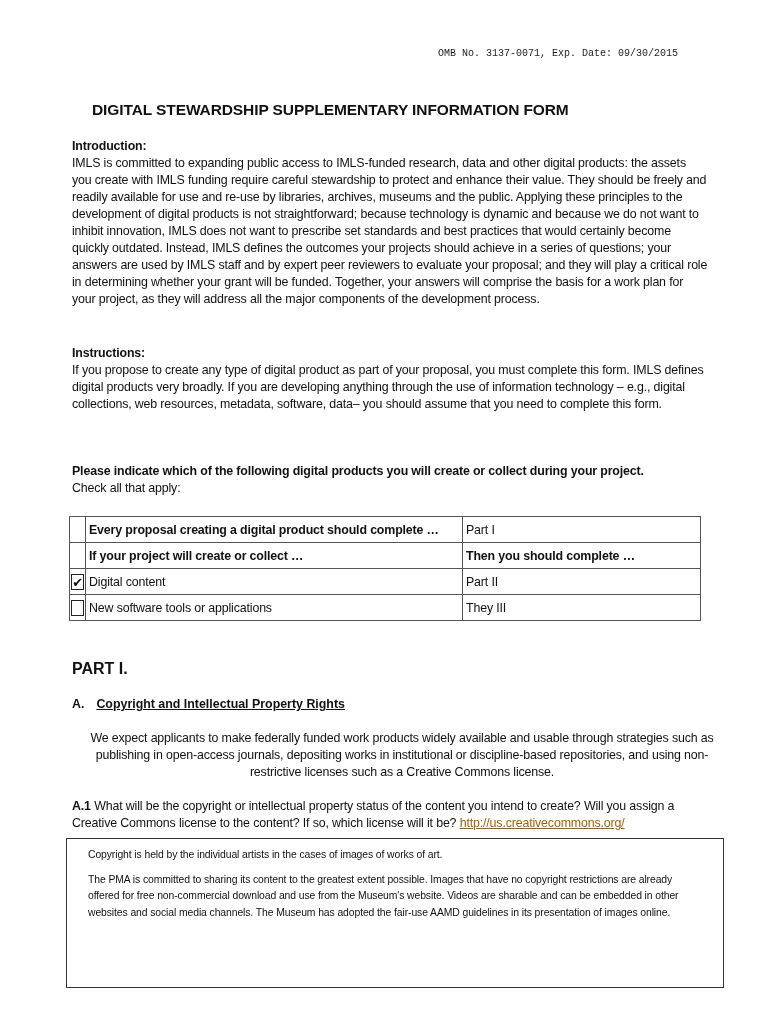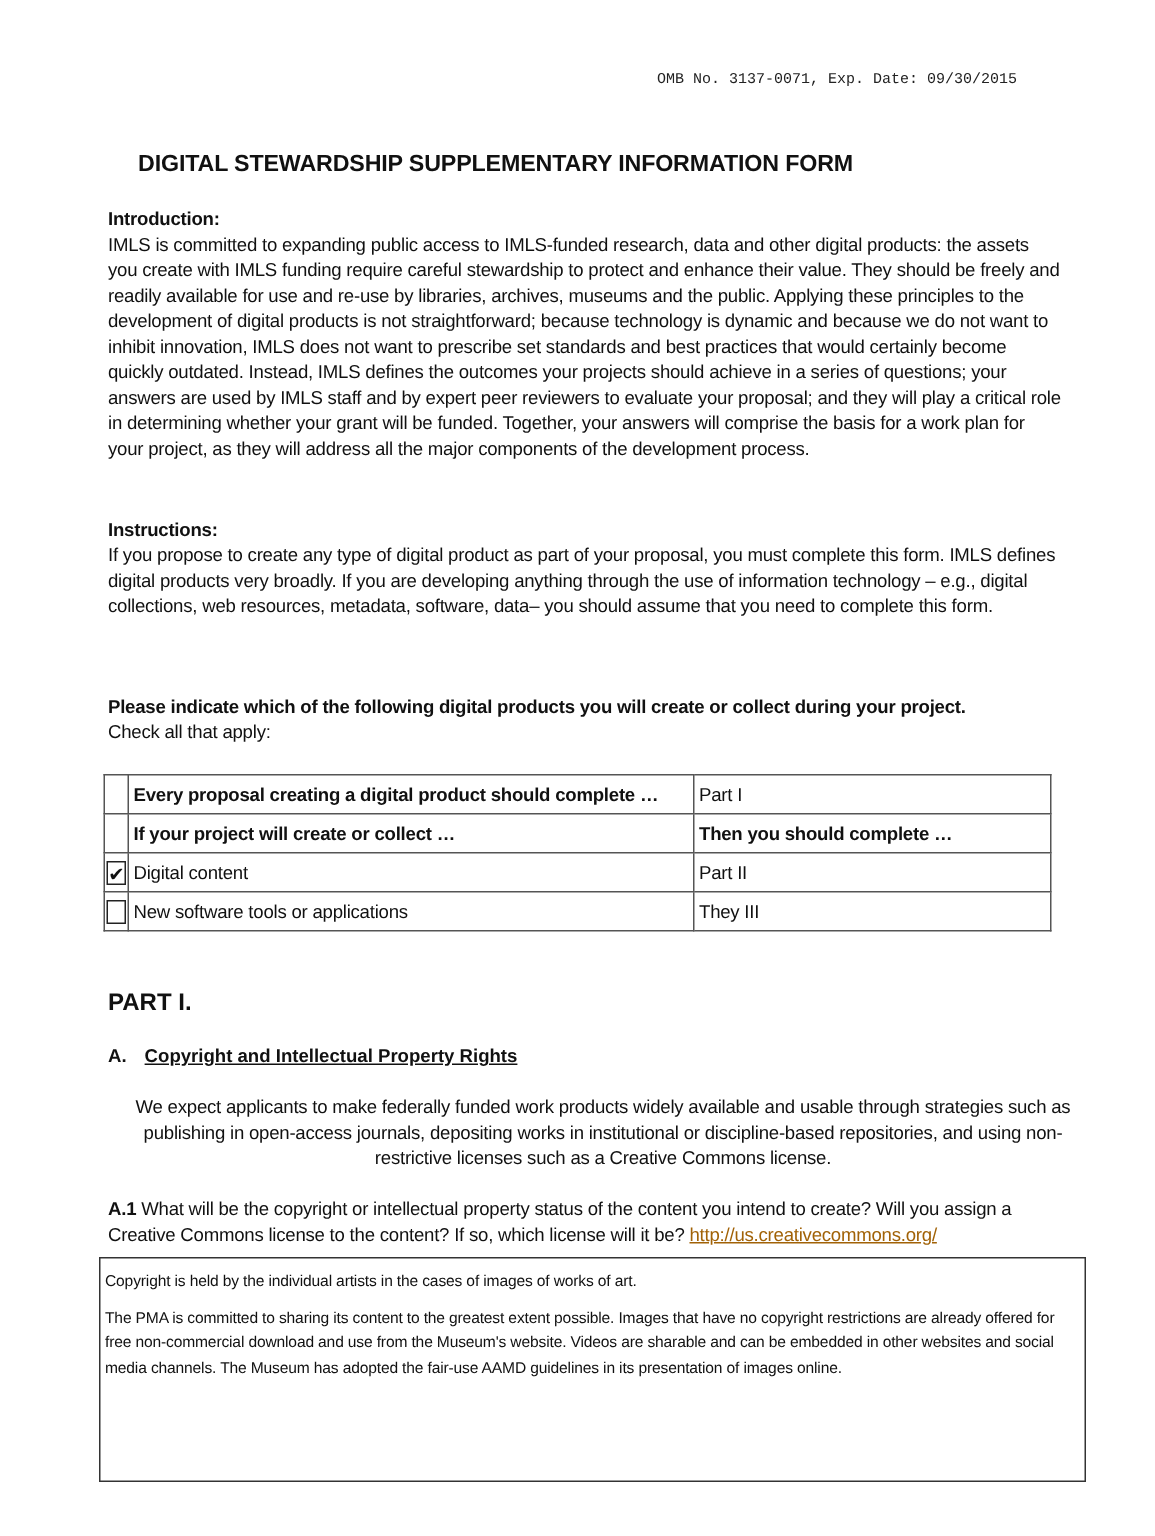--- a/index.html
+++ b/index.html
@@ -17,21 +17,21 @@
   table.products td.cb { width:13px; padding:0 1px; }
   table.products td.col1 { width:370px; }
   .b { font-weight:bold; }
   .cbox { display:block; width:13px; height:16px; border:1.5px solid #222; box-sizing:border-box; font-size:13px; line-height:15px; text-align:center; }
   .part1 { left:72px; top:660px; font-size:16px; font-weight:bold; }
   .secA { left:72px; top:697px; font-size:12.4px; font-weight:bold; }
   .secA .u { text-decoration:underline; margin-left:12px;text-align:center; }
   .expect { left:84px; top:730px; width:636px;text-align:center; }
   .a1 { left:72px; top:798px; width:636px; }
   .a1 a { color:#a16207; text-decoration:underline; }
-  .answer-box { left:66px; top:838px; width:658px; height:150px; border:1.5px solid #333; box-sizing:border-box; padding:8px 3px; font-family:"Liberation Sans", sans-serif; font-size:10.4px; line-height:16.5px; color:#111; letter-spacing:-0.1px; }
+  .answer-box { left:66px; top:838px; width:658px; height:150px; border:1.5px solid #333; box-sizing:border-box; padding:8px 21px; font-family:"Liberation Sans", sans-serif; font-size:10.4px; line-height:16.5px; color:#111; letter-spacing:-0.1px; }
   .answer-box p { margin:0 0 8px 0; }
 </style>
 </head>
 <body>
 
 <div class="abs omb">OMB No. 3137-0071, Exp. Date: 09/30/2015</div>
 
 <div class="abs title">DIGITAL STEWARDSHIP SUPPLEMENTARY INFORMATION FORM</div>
 
 <div class="abs para intro">

